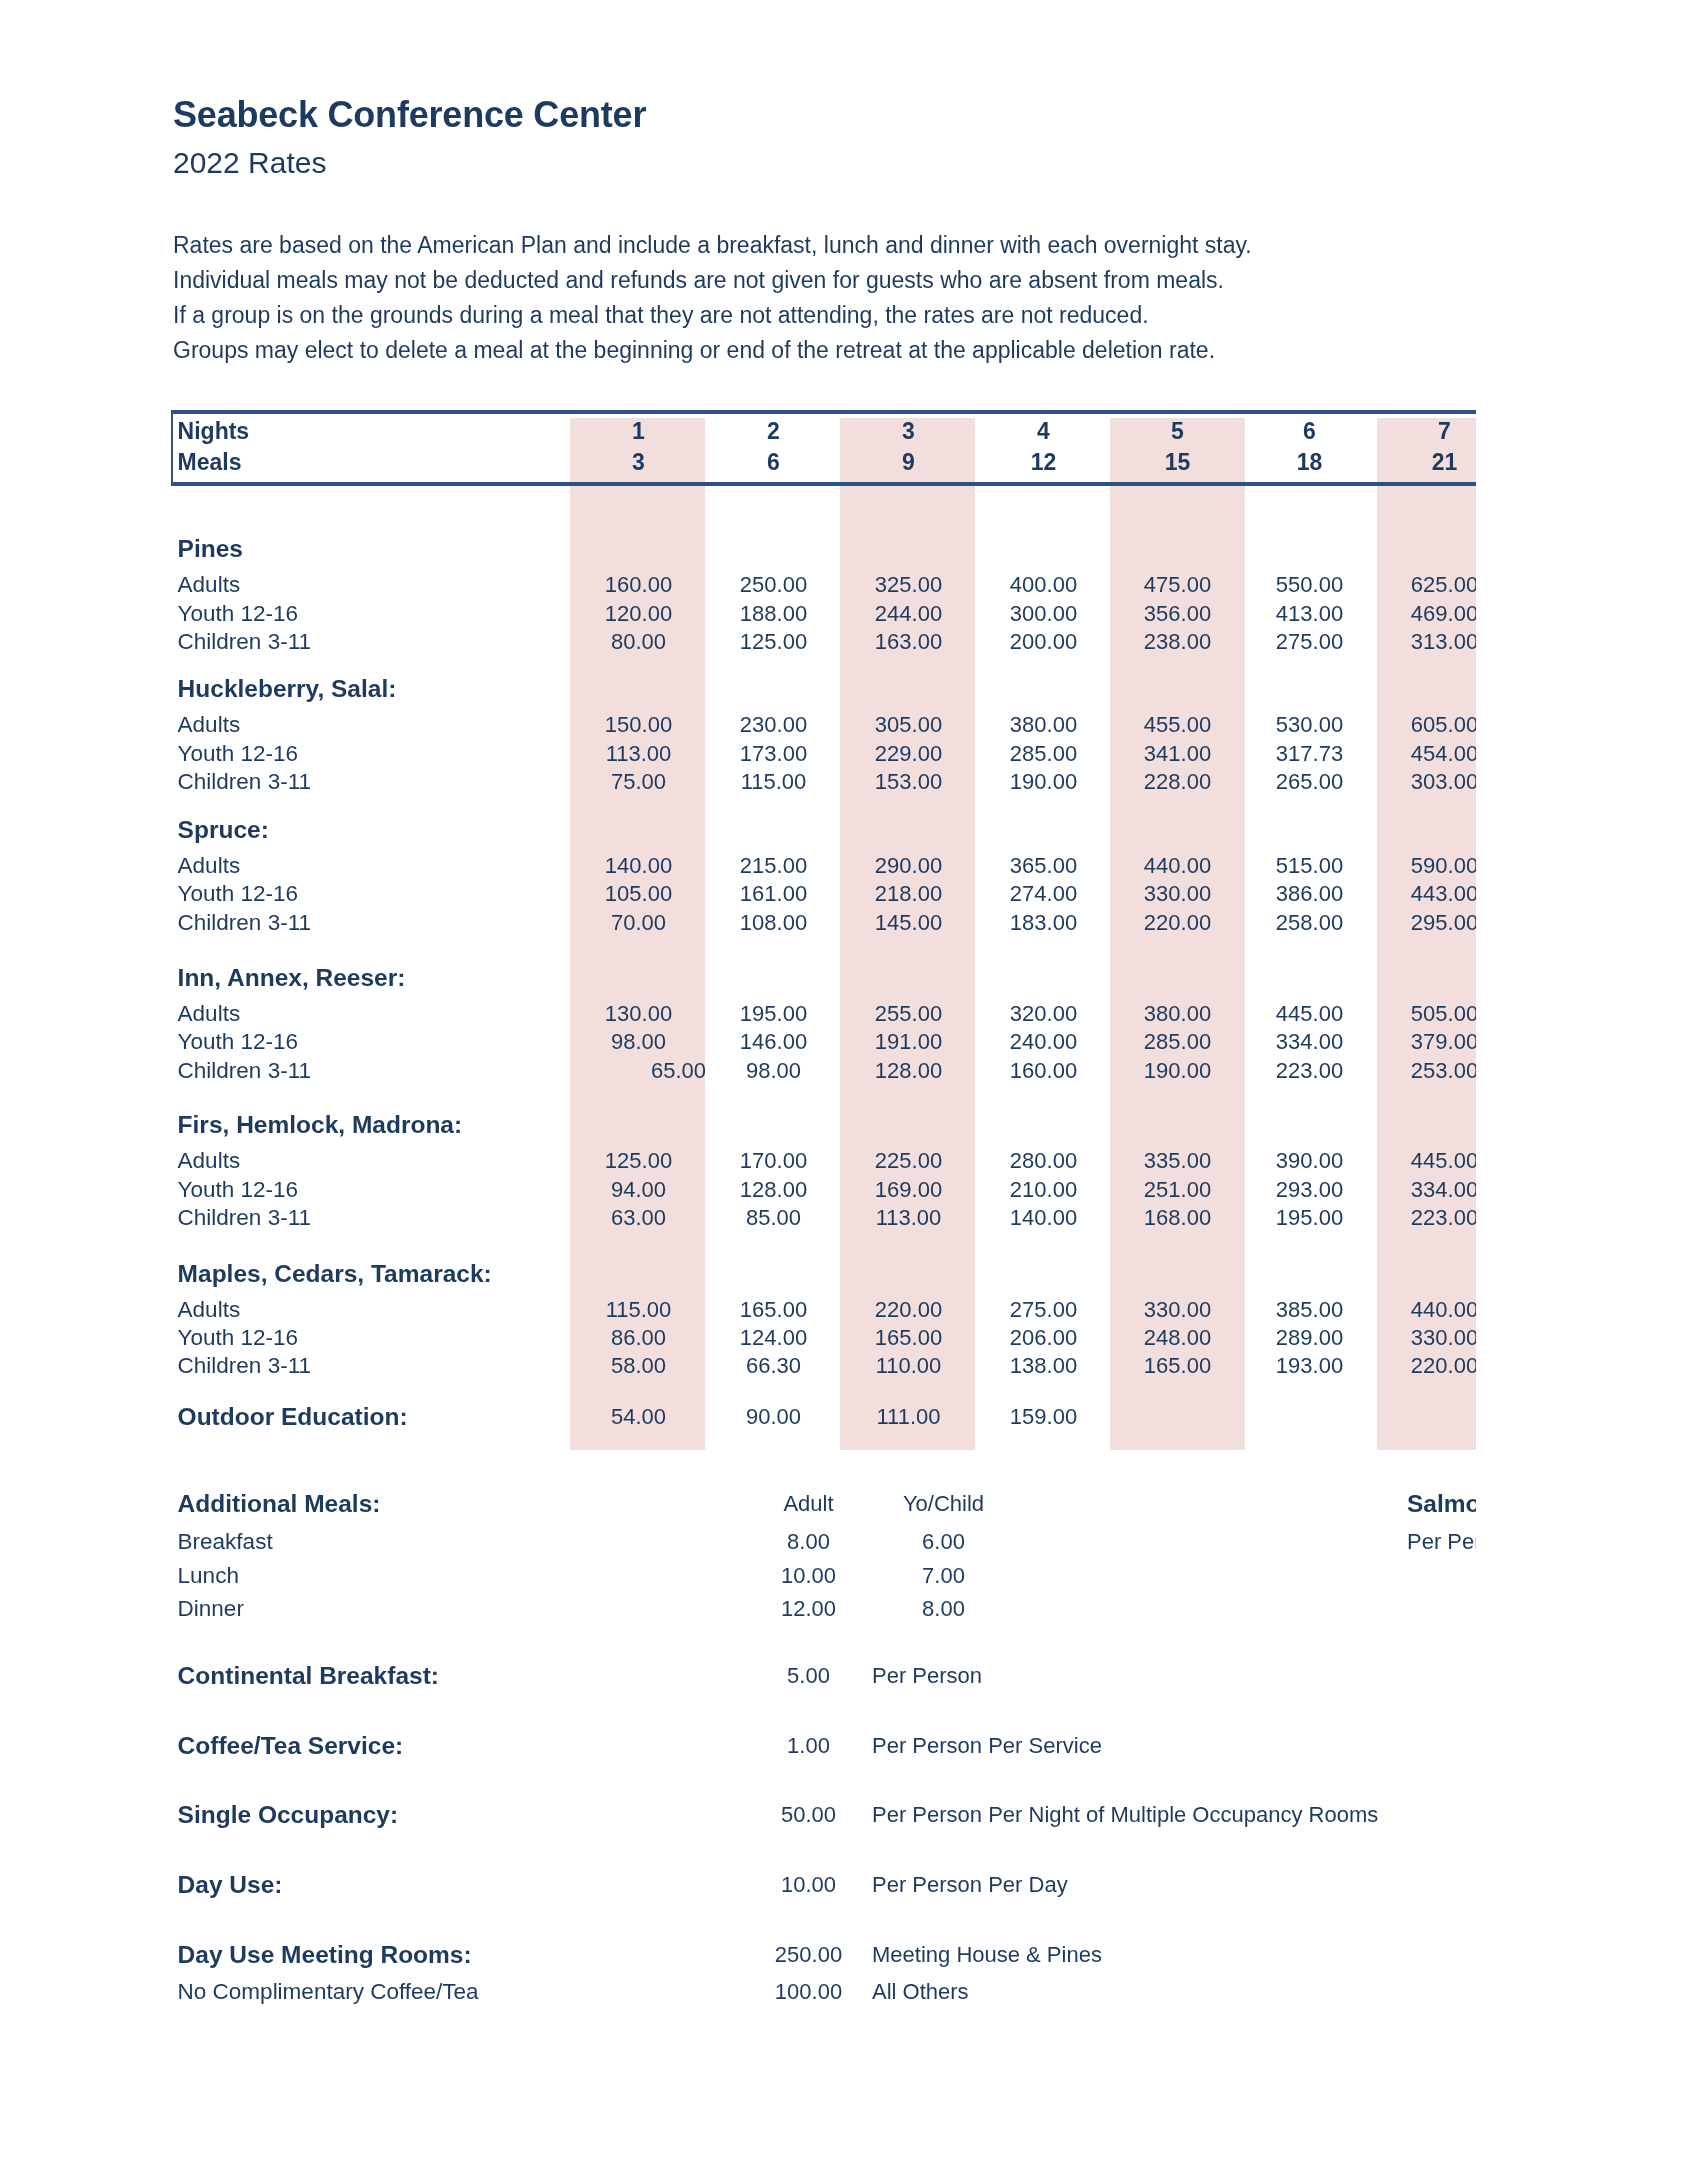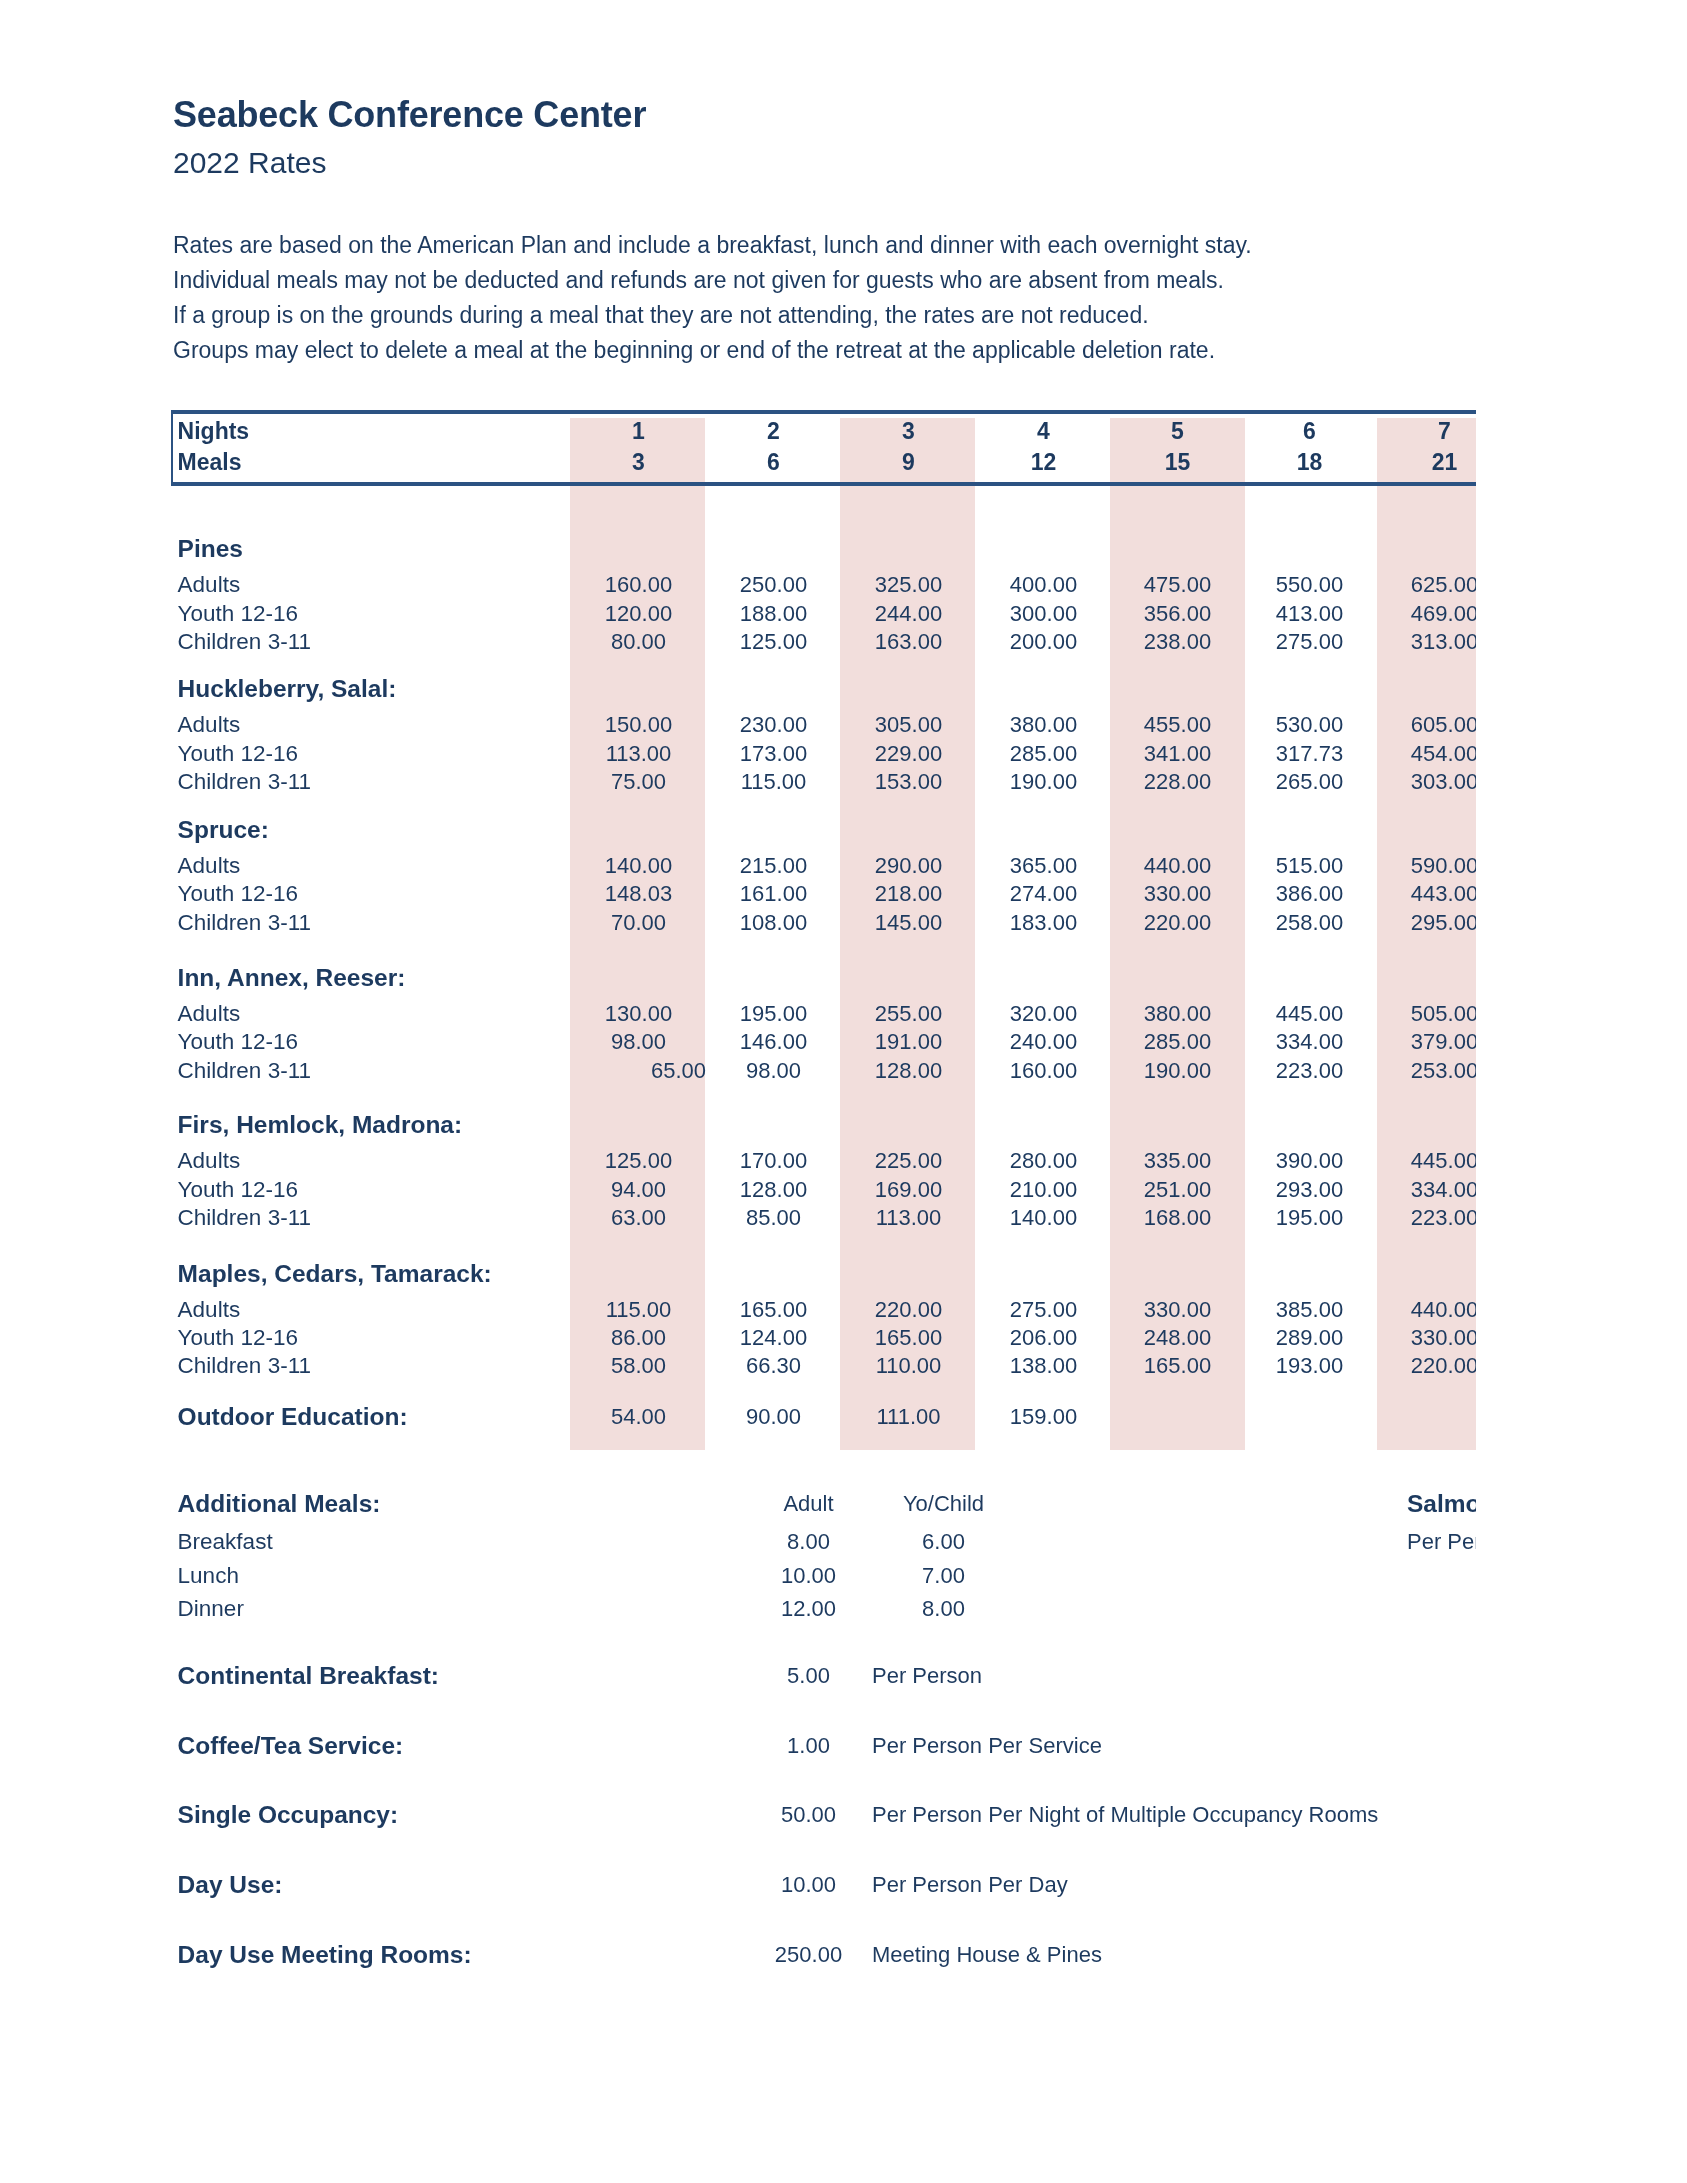--- a/index.html
+++ b/index.html
@@ -326,21 +326,21 @@
       <span class="cell" style="left:400px;">140.00</span>
       <span class="cell" style="left:535px;">215.00</span>
       <span class="cell" style="left:670px;">290.00</span>
       <span class="cell" style="left:805px;">365.00</span>
       <span class="cell" style="left:939px;">440.00</span>
       <span class="cell" style="left:1071px;">515.00</span>
       <span class="cell" style="left:1206px;">590.00</span>
     </div>
     <div class="row" style="top:469px;">
       <span class="lbl">Youth 12-16</span>
-      <span class="cell" style="left:400px;">148.03</span>
+      <span class="cell" style="left:400px;">105.00</span>
       <span class="cell" style="left:535px;">161.00</span>
       <span class="cell" style="left:670px;">218.00</span>
       <span class="cell" style="left:805px;">274.00</span>
       <span class="cell" style="left:939px;">330.00</span>
       <span class="cell" style="left:1071px;">386.00</span>
       <span class="cell" style="left:1206px;">443.00</span>
     </div>
     <div class="row" style="top:498px;">
       <span class="lbl">Children 3-11</span>
       <span class="cell" style="left:400px;">70.00</span>
@@ -508,15 +508,20 @@
     <span class="b-amt">10.00</span>
     <span class="b-desc">Per Person Per Day</span>
   </div>
 
   <div class="blk" style="top:1940px;">
     <span class="b-label bold">Day Use Meeting Rooms:</span>
     <span class="b-amt">250.00</span>
     <span class="b-desc">Meeting House &amp; Pines</span>
   </div>
 
+  <div class="blk" style="top:1977px;">
+    <span class="b-label">No Complimentary Coffee/Tea</span>
+    <span class="b-amt">100.00</span>
+    <span class="b-desc">All Others</span>
+  </div>
 
 </div>
 
 
 </body></html>

